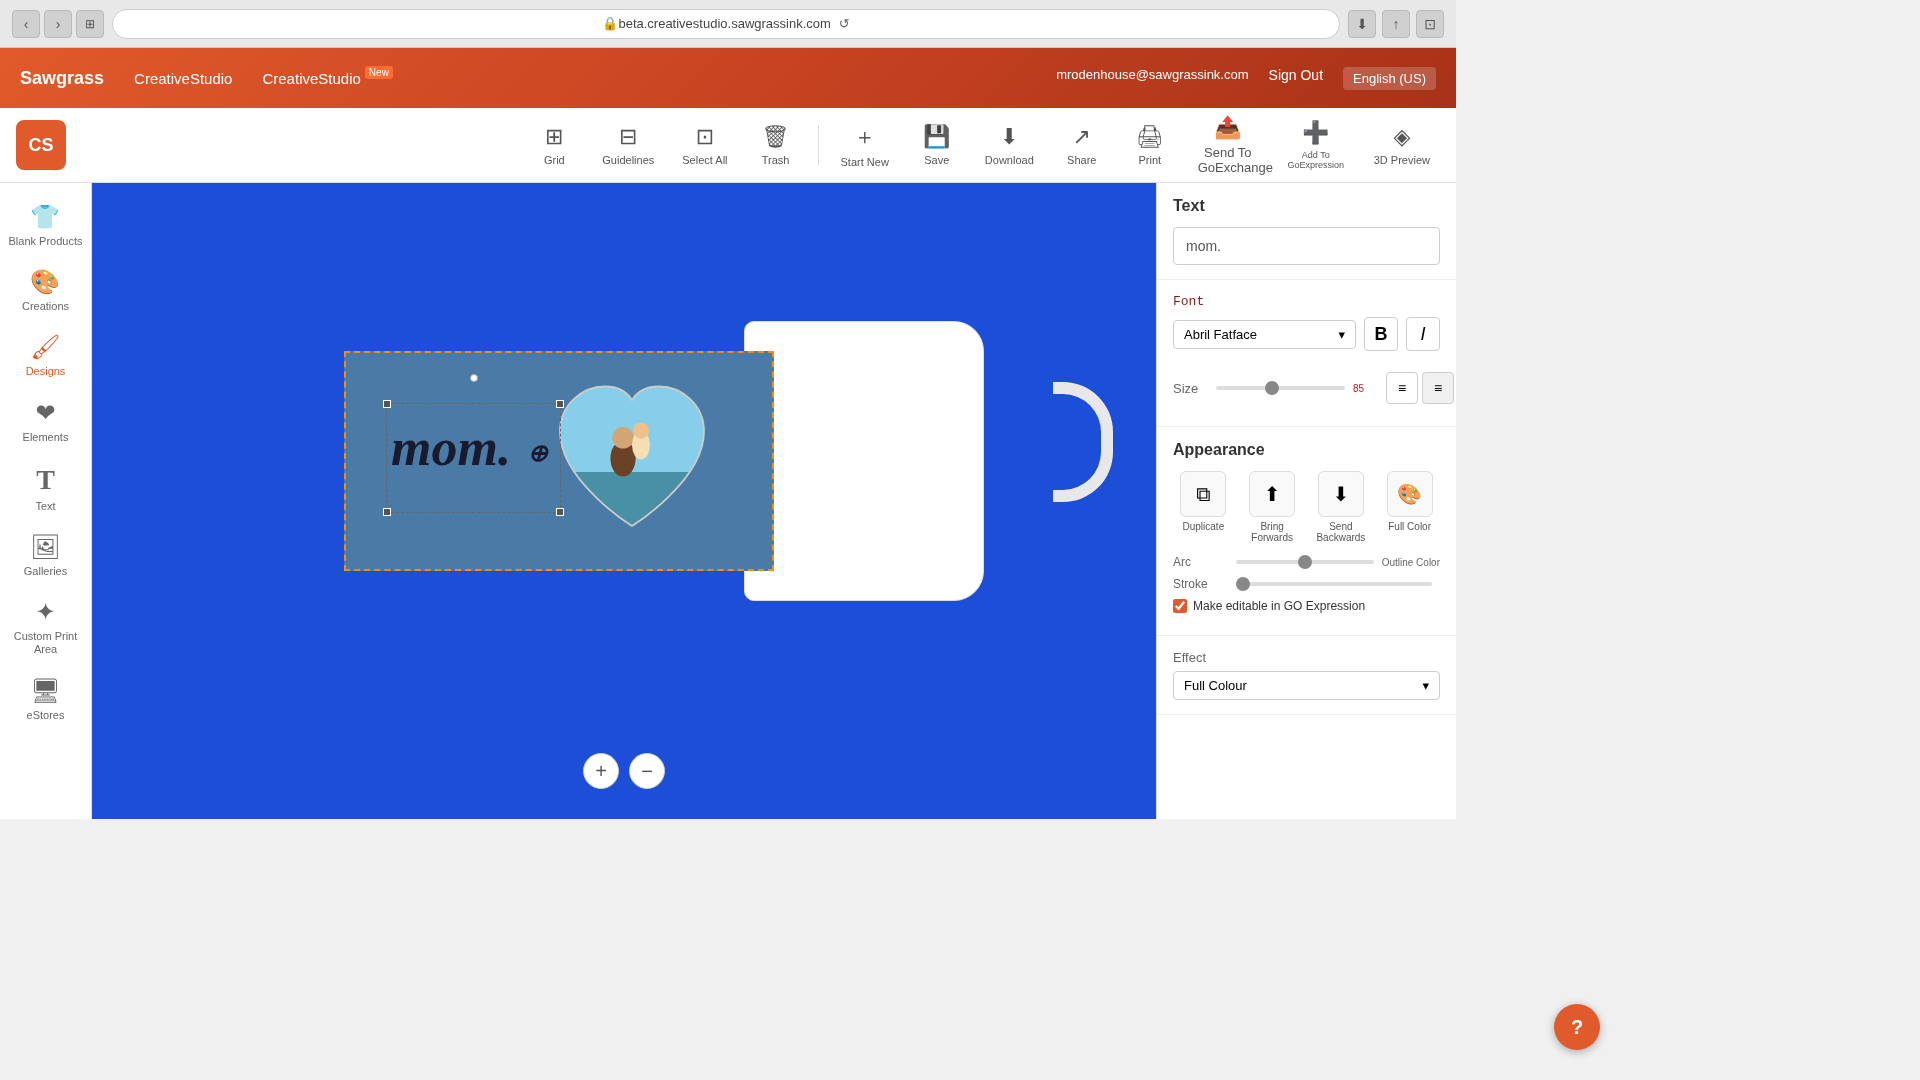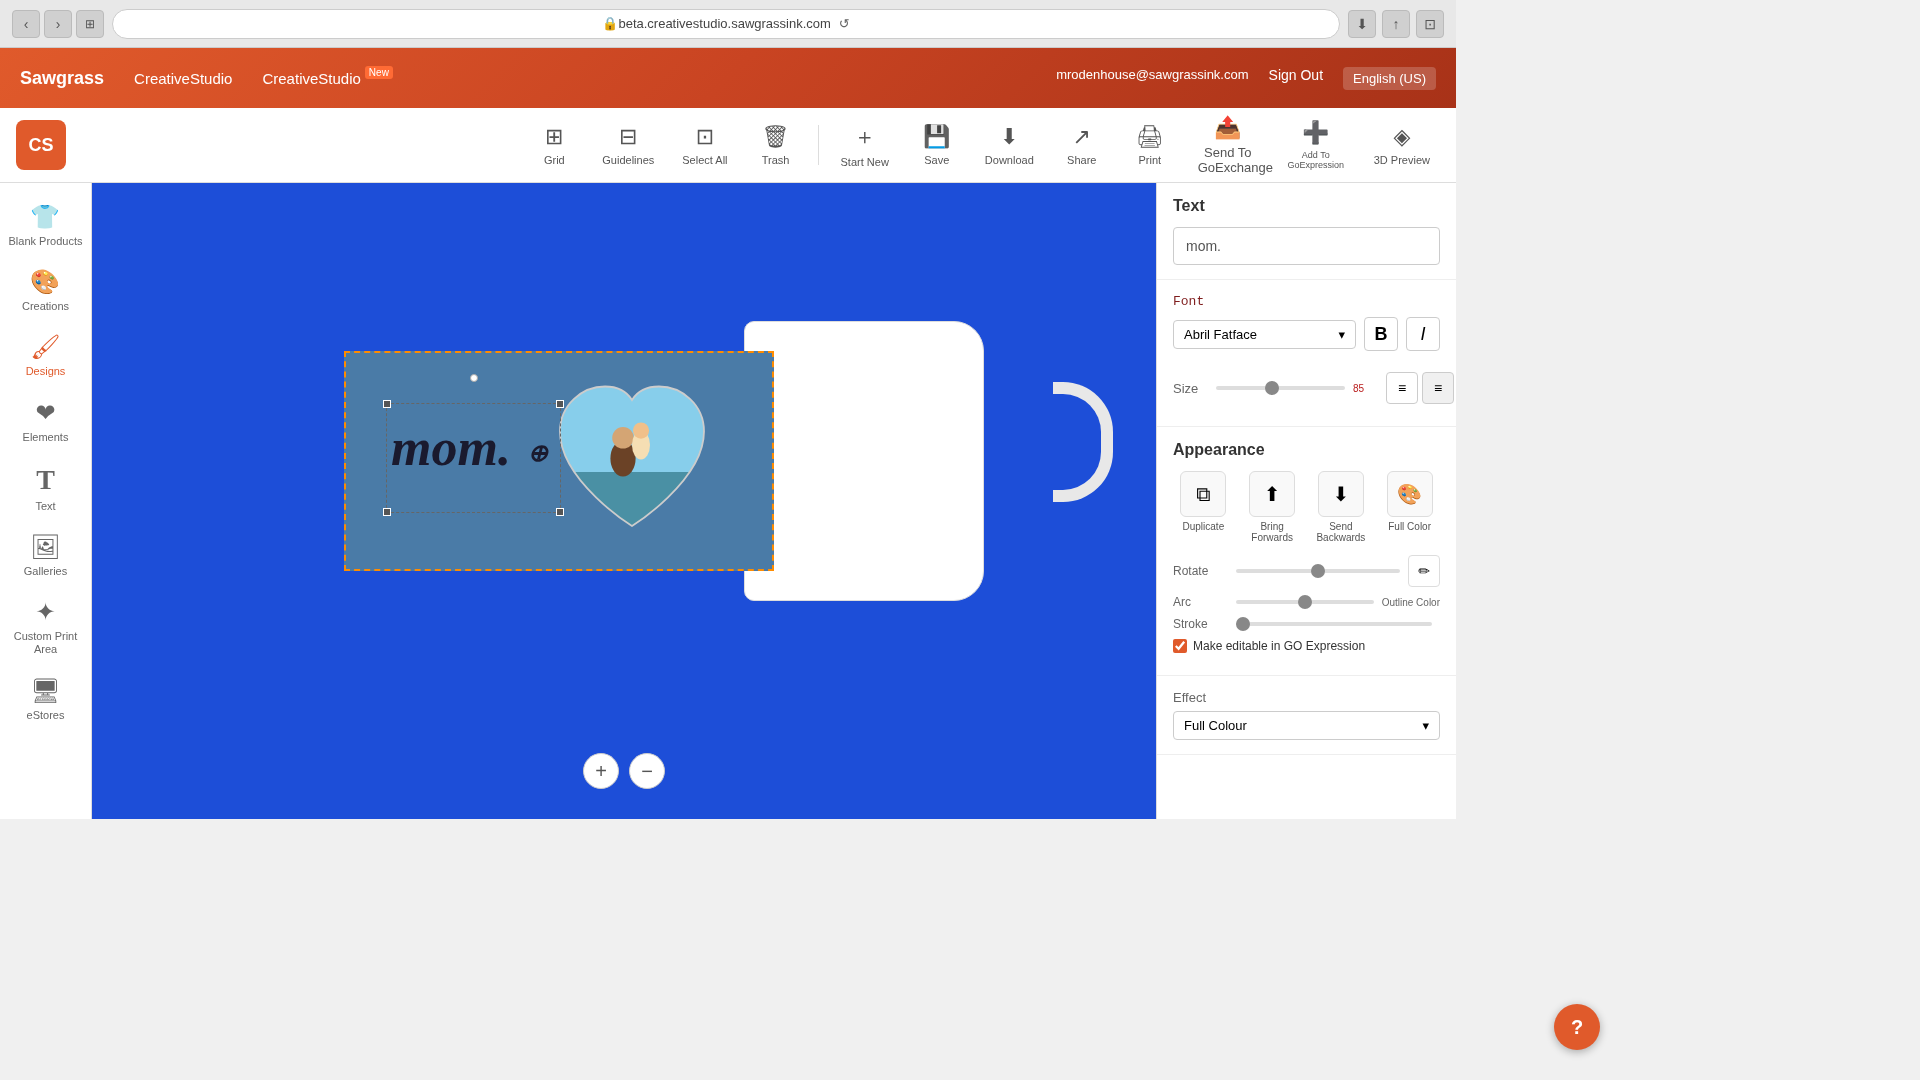--- a/index.html
+++ b/index.html
@@ -705,27 +705,20 @@
             <span class="appearance-item-label">Send Backwards</span>
           </div>
           <div class="appearance-item">
             <div class="appearance-icon-box">
               <span>🎨</span>
             </div>
             <span class="appearance-item-label">Full Color</span>
           </div>
         </div>
 
-        <div class="prop-row">
-          <span class="prop-label">Rotate</span>
-          <input type="range" class="prop-slider" min="-180" max="180" value="0" style="">
-          <div class="prop-icon">
-            <span>✏</span>
-          </div>
-        </div>
 
         <div class="prop-row">
           <span class="prop-label">Arc</span>
           <input type="range" class="prop-slider" min="-100" max="100" value="0" style="">
           <span class="prop-label" style="font-size:10px; min-width:50px; text-align:center;">Outline Color</span>
         </div>
 
         <div class="prop-row">
           <span class="prop-label">Stroke</span>
           <input type="range" class="prop-slider" min="0" max="20" value="0" style="">

